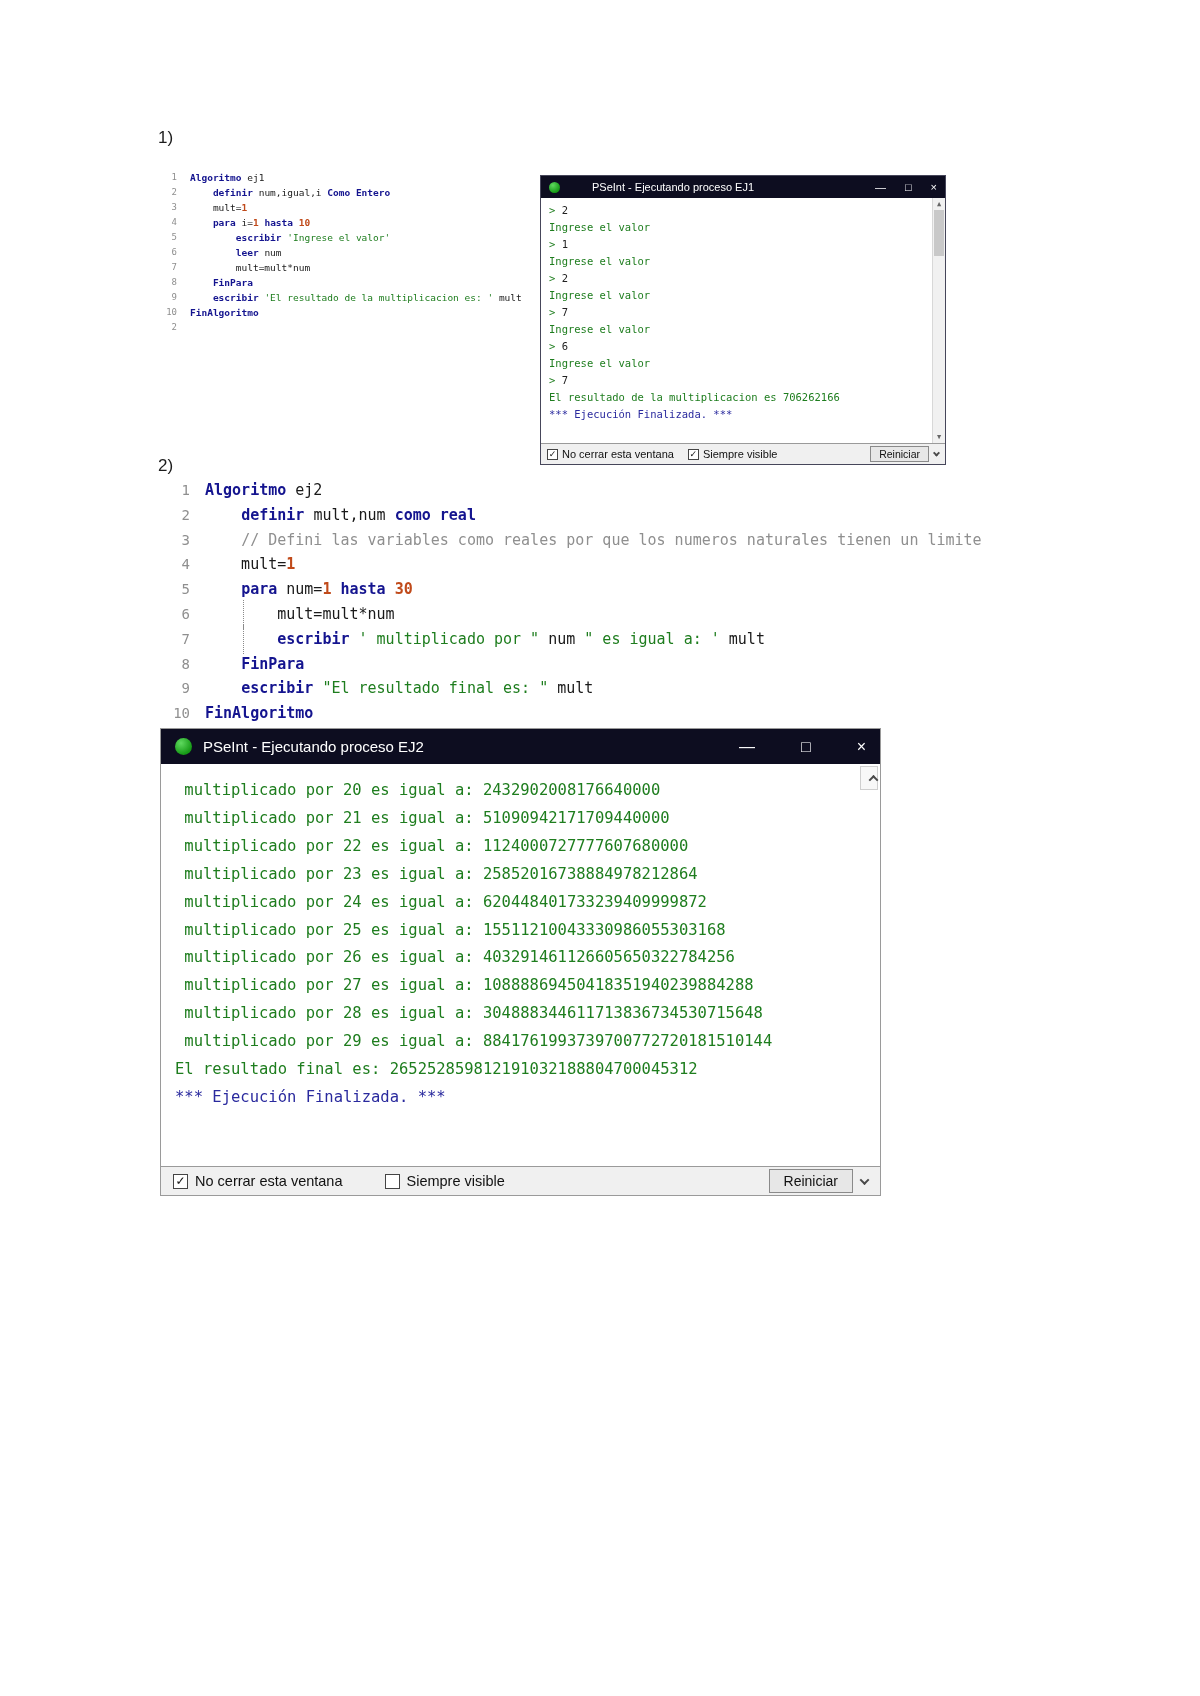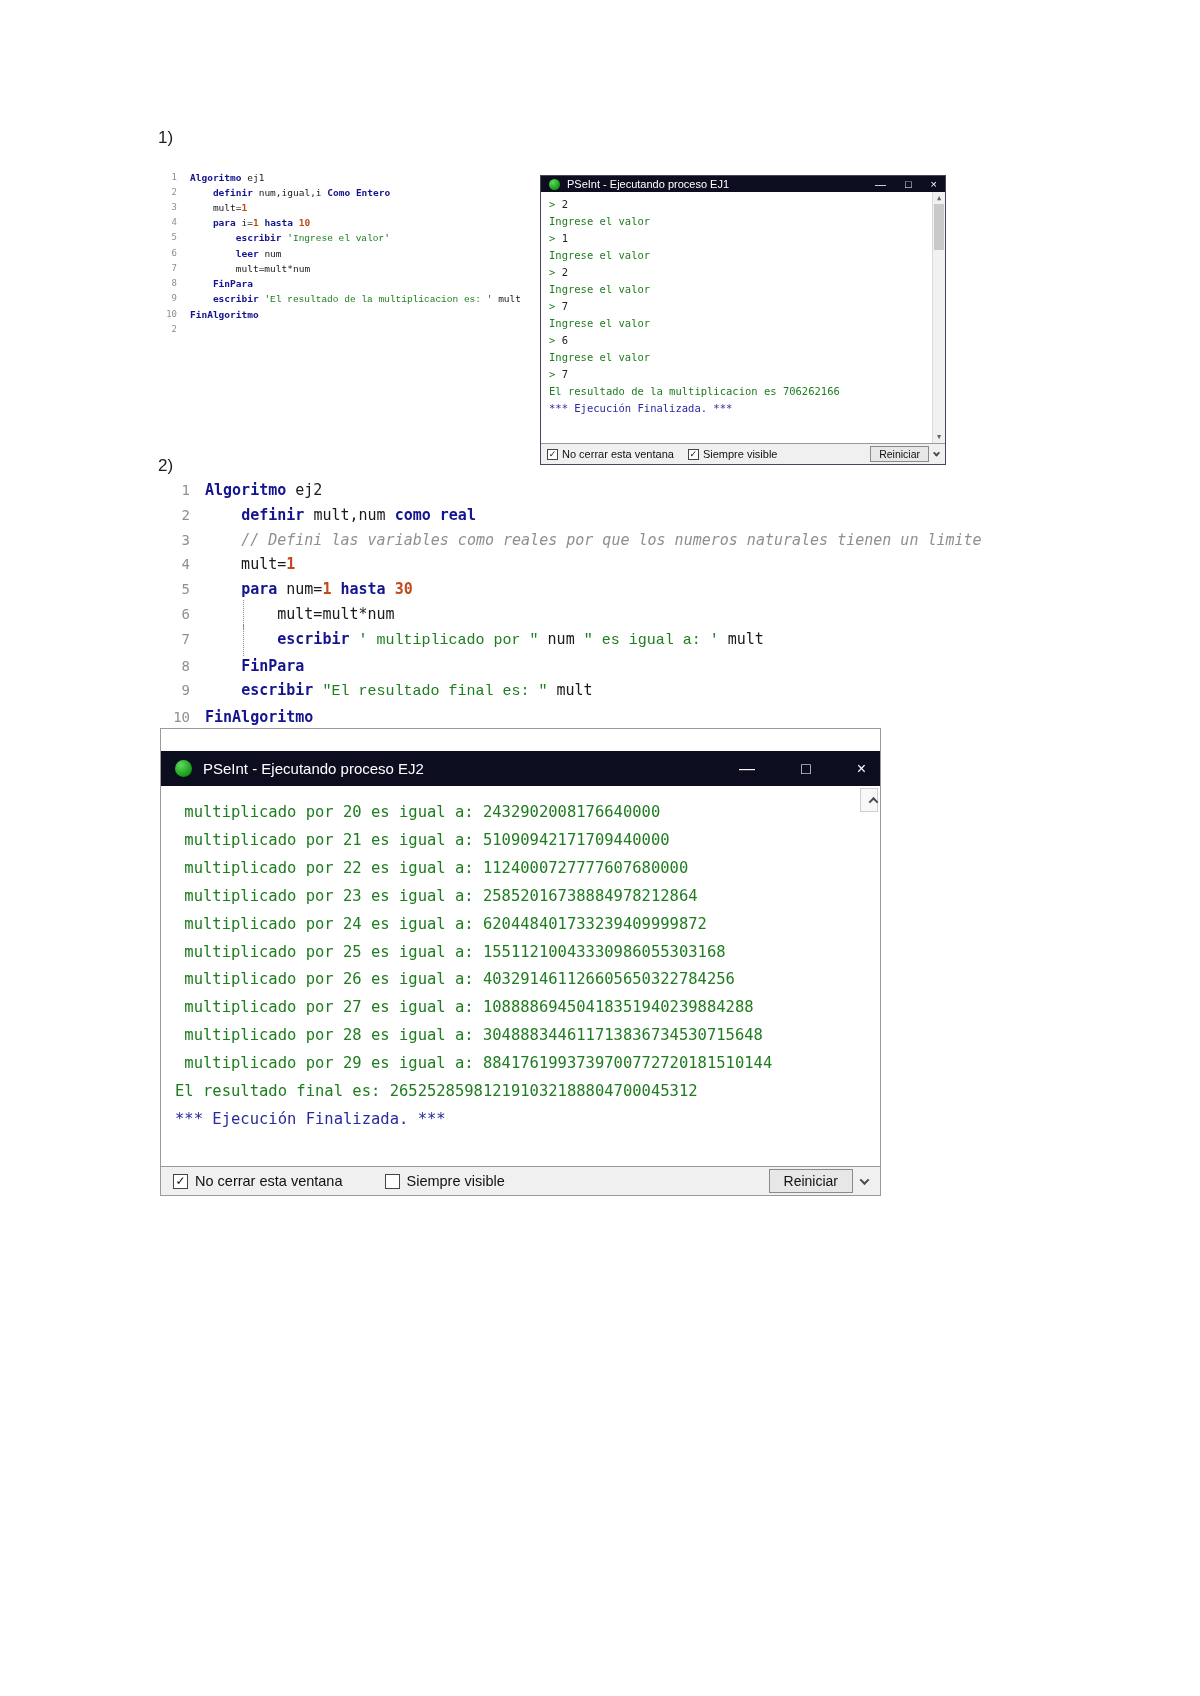--- a/index.html
+++ b/index.html
@@ -11,22 +11,22 @@
   .sec-label { font-size:17px; color:#1c1c1c; }
 
   
   .editor { font-family:"DejaVu Sans Mono", monospace; color:#1a1a1a; }
   .editor .line { display:flex; }
   .editor .ln { text-align:right; color:#8f8f8f; flex:none; }
   .editor .code { white-space:pre; position:relative;text-align:right; }
   .c-kw { color:#14148f; font-weight:bold; }
   .c-pl { color:#1a1a1a; }
   .c-num { color:#c04a1a; font-weight:bold; }
-  .c-str { color:#1e7d1e;font-family:Liberation Mono, monospace; }
-  .c-cmt { color:#8f8f8f; font-style:italic; }
+  .c-str { color:#1e7d1e; }
+  .c-cmt { color:#8f8f8f; }
   .c-g { color:#1e7d1e; }
   .c-k { color:#222222; }
   .c-b { color:#2a2a9e;text-align:center; }
 
   #code1 { left:160px; top:170px; font-size:9.5px; line-height:15px; }
   #code1 .ln { width:17px; margin-right:13px; font-size:9px; }
 
   #code2 { left:164px; top:478px; font-size:15px; line-height:24.8px; }
   #code2 .ln { width:26px; margin-right:15px; font-size:14px; }
   #code2 .line.guide .code::before { content:""; position:absolute; left:4.2ch; top:-2px; bottom:-2px; border-left:1px dotted #8a8a8a; }
@@ -44,35 +44,35 @@
   .cb .box { background:#ffffff; border:1px solid #444; display:flex; align-items:center; justify-content:center; color:#111; flex:none; }
   .btn { background:#e7e7e7; border:1px solid #8a8a8a; color:#111; text-align:right; }
 
   .chev { width:7px; height:7px; border-left:2px solid #4a4a4a; border-top:2px solid #4a4a4a; flex:none; }
   .chev.up { transform:rotate(45deg) translate(1px,1px); }
   .chev.down { transform:rotate(225deg) translate(1px,1px); }
   .tri { font-size:7px; color:#666; line-height:10px; text-align:center; }
 
   
   #console1 { left:540px; top:175px; width:406px; height:290px; }
-  #console1 .titlebar { height:16px; padding:0 8px; font-size:11px; }
+  #console1 .titlebar { height:22px; padding:0 8px; font-size:11px;gap:25px; }
   #console1 .logo { width:11px; height:11px; margin-right:7px; }
   #console1 .win-controls span { margin-left:19px; font-size:11px; }
   #console1 .content { padding:4px 8px 0; font-size:10.5px; line-height:17px; }
   #console1 .sb { position:absolute; top:0; right:0; bottom:0; width:13px; background:#f1f1f1; border-left:1px solid #d8d8d8; }
   #console1 .sb .thumb { position:absolute; top:12px; left:1px; right:1px; height:46px; background:#c9c9c9; }
   #console1 .footer { height:21px; padding:0 6px; font-size:11px; }
   #console1 .cb .box { width:11px; height:11px; font-size:9px; margin-right:4px; }
   #console1 .cb + .cb { margin-left:14px; }
   #console1 .btn { margin-left:auto; font-size:10.5px; padding:1px 8px; }
   #console1 .chev { width:5px; height:5px; margin-left:5px; }
 
   
   #console2 { left:160px; top:728px; width:721px; height:468px; border:1px solid #9a9a9a; }
-  #console2 .titlebar { height:35px; padding:0 14px; font-size:15px;margin-top:22px; }
+  #console2 .titlebar { height:35px; padding:0 14px; font-size:15px; }
   #console2 .logo { width:17px; height:17px; margin-right:11px; }
   #console2 .win-controls span { margin-left:46px; font-size:16px; }
   #console2 .content { padding:13px 14px 0; font-size:15.5px; line-height:27.9px; }
   #console2 .sb2 { position:absolute; top:2px; right:2px; width:18px; height:24px; background:#f8f8f8; border:1px solid #cfcfcf; display:flex; align-items:center; justify-content:center; }
   #console2 .footer { height:29px; padding:0 12px; font-size:14.5px; }
   #console2 .cb .box { width:15px; height:15px; font-size:12px; margin-right:7px; }
   #console2 .cb + .cb { margin-left:42px; }
   #console2 .btn { margin-left:auto; font-size:14px; padding:3px 14px; }
   #console2 .chev { margin-left:8px; }
 </style>

